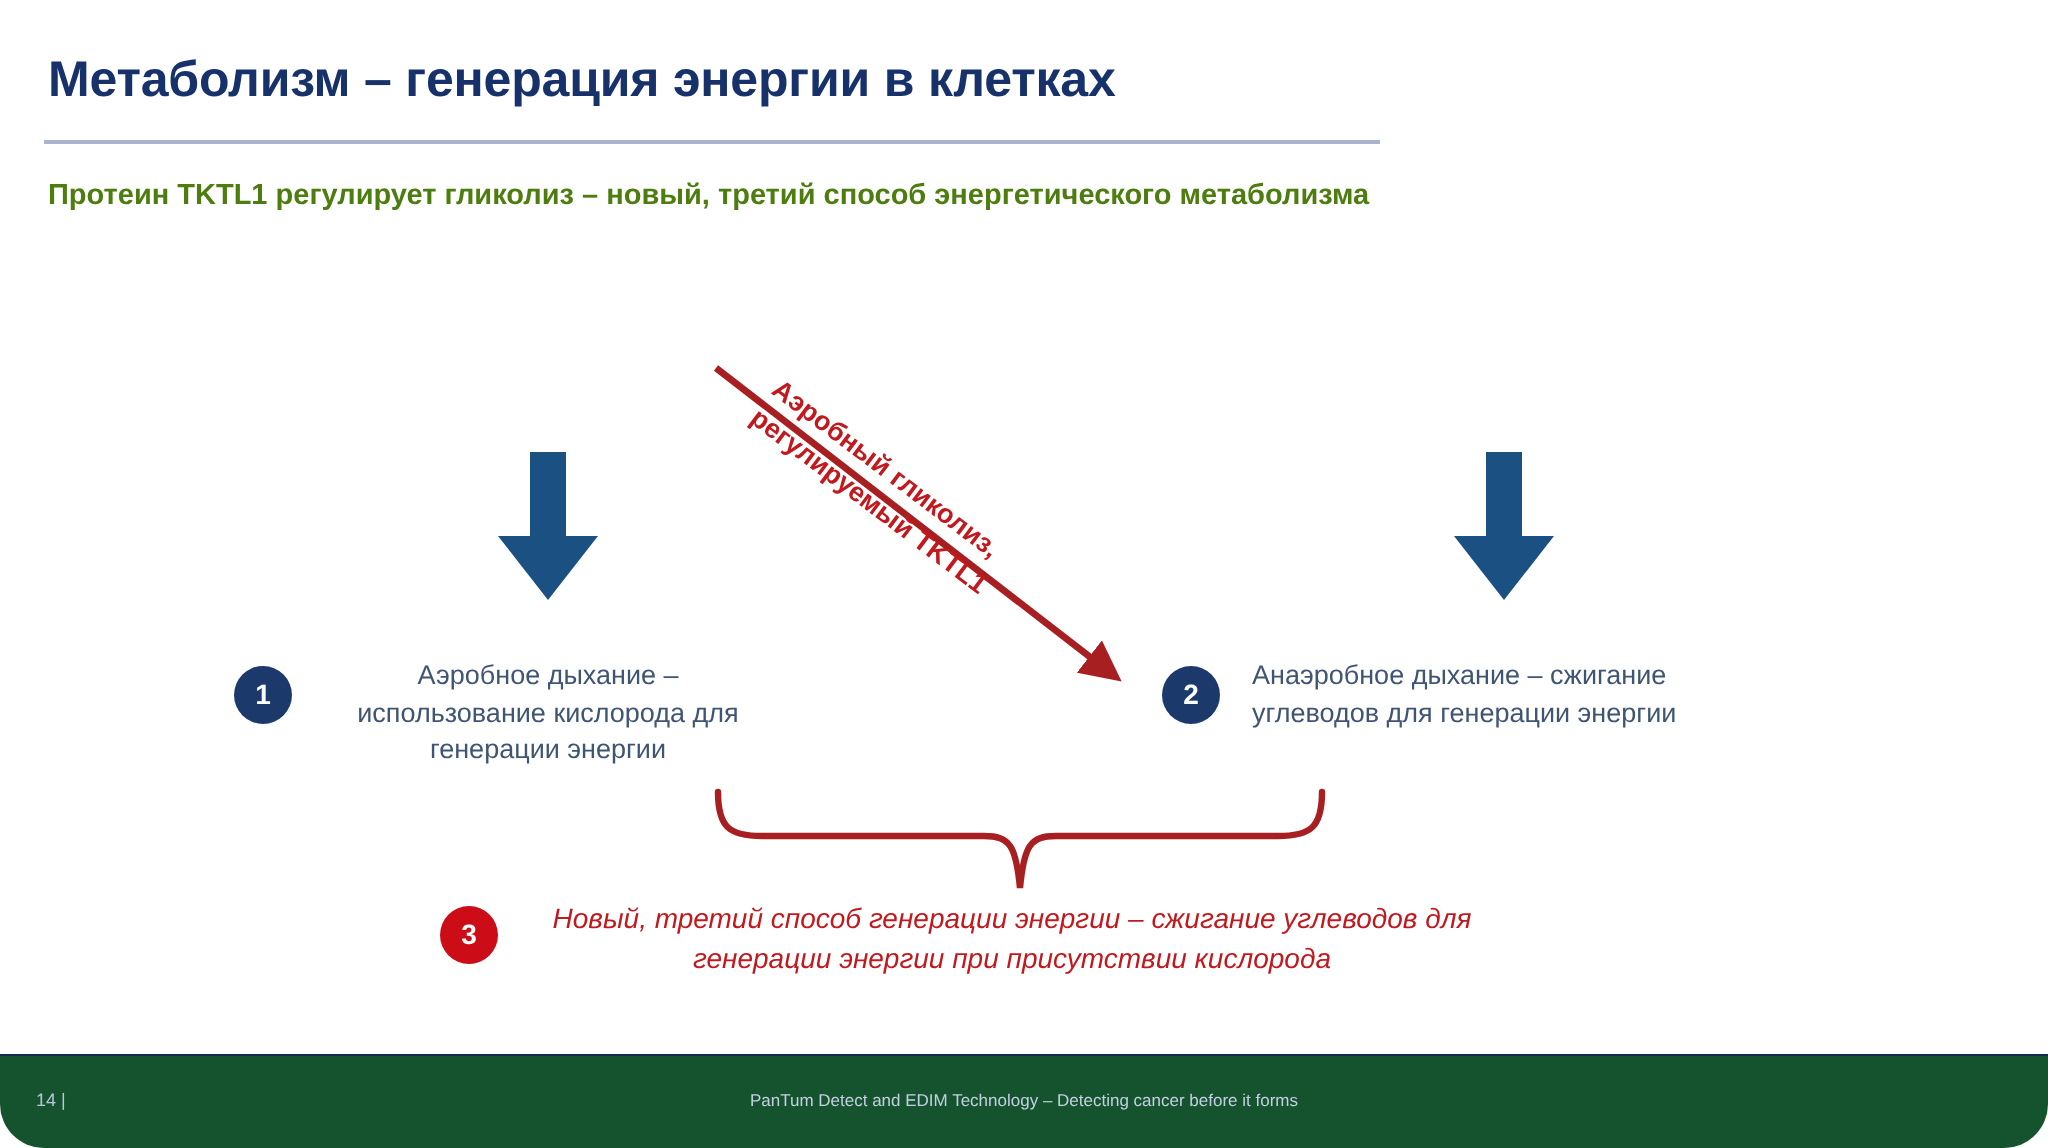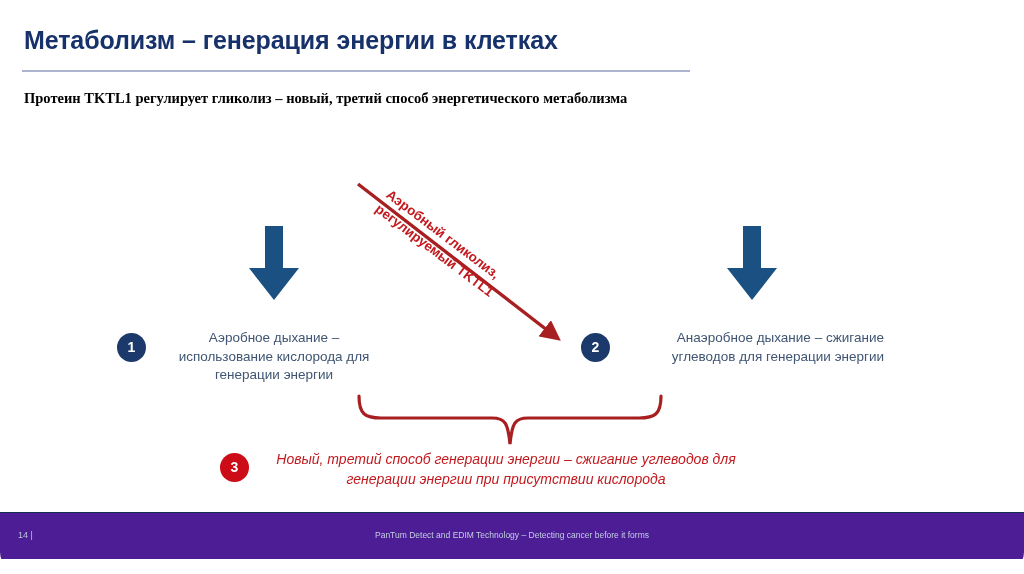--- a/index.html
+++ b/index.html
@@ -38,23 +38,22 @@
     width: 668px;
     height: 2px;
     background: #aab4cc;
   }
   #slide-subtitle {
     position: absolute;
     left: 24px;
     top: 90px;
     font-size: 14.5px;
     font-weight: bold;
-    color: #000000;
-    white-space: nowrap;
-    font-family: Liberation Serif, serif;
+    color: #4d7c0f;
+    white-space: nowrap;
   }
 
   
   .col-heading {
     position: absolute;
     font-size: 17px;
     font-weight: bold;
     color: #17326b;
     white-space: nowrap;
   }
@@ -125,21 +124,21 @@
   #text-1 {
     left: 160px;
     top: 329px;
     width: 228px;
     text-align: center;
   }
   #text-2 {
     left: 626px;
     top: 329px;
     width: 258px;
-    text-align: right;
+    text-align: left;
   }
   #text-3 {
     left: 246px;
     top: 449px;
     width: 520px;
     text-align: center;
     color: #c2191e;
     font-size: 14px;
     line-height: 1.45;
     font-style: italic;
@@ -152,24 +151,24 @@
     top: 392px;
     width: 310px;
     height: 56px;
     pointer-events: none;
   }
 
   
   #footer-bar {
     position: absolute;
     left: 0;
-    bottom: 15px;
+    bottom: 0;
     width: 1024px;
     height: 46px;
-    background: #4c1d95;
+    background: #14532d;
     border-top: 1px solid #142c52;
   }
   #footer-page {
     position: absolute;
     left: 18px;
     top: 17px;
     font-size: 9px;
     color: #b9c6dd;
     white-space: nowrap;
   }

